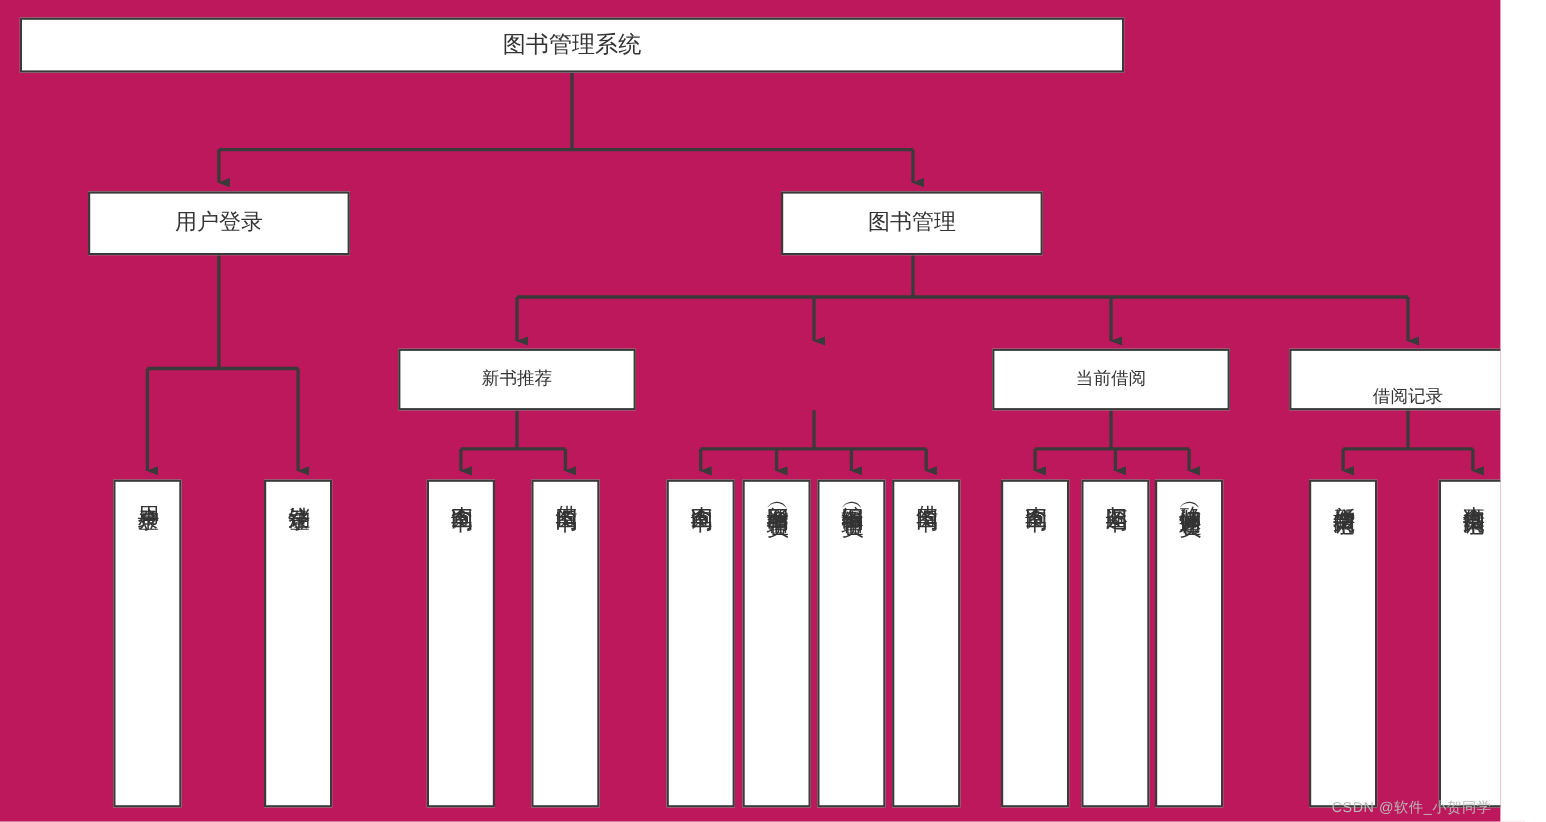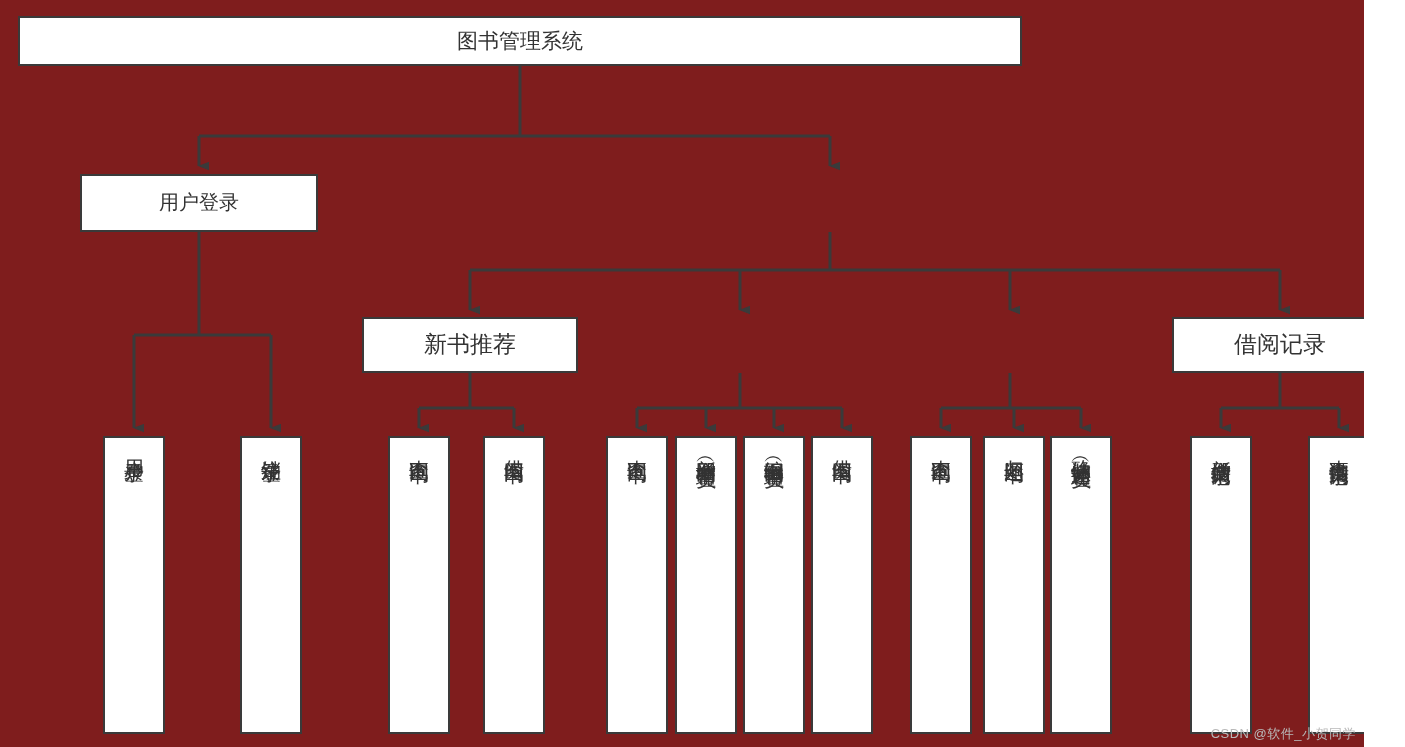--- a/index.html
+++ b/index.html
@@ -8,21 +8,21 @@
     padding: 0;
     background: #ffffff;
   }
   body {
     font-family: "Liberation Sans", "DejaVu Sans", sans-serif;
   }
   #diagram-root {
     position: relative;
     width: 1364px;
     height: 747px;
-    background: #7f1d1d;
+    background: #be185d;
     overflow: hidden;
   }
   #diagram-svg {
     position: absolute;
     left: 0;
     top: 0;
     width: 1405px;
     height: 747px;
   }
   .node {
@@ -50,21 +50,21 @@
     padding-top: 6px;
   }
   .node.vertical .node-label {
     writing-mode: vertical-rl;
     text-orientation: upright;
     letter-spacing: 1.5px;
     line-height: 1.05;
   }
   #node-root .node-label { font-size: 21px; }
   .tier2 .node-label { font-size: 20px; }
-  .tier3 .node-label { font-size: 23px; }
+  .tier3 .node-label { font-size: 16px; }
   .leaf .node-label { font-size: 20px; }
   #watermark {
     position: absolute;
     right: 8px;
     bottom: 4px;
     font-size: 13px;
     color: #b9b9b9;
     letter-spacing: 0.5px;
     user-select: none;
     white-space: nowrap;
@@ -125,25 +125,31 @@
     </g>
   </svg>
 
   <div class="node horizontal" id="node-root" style="left: 18px; top: 16px; width: 1004px; height: 50px;">
     <span class="node-label">图书管理系统</span>
   </div>
 
   <div class="node horizontal tier2" id="node-user-login" style="left: 80px; top: 174px; width: 238px; height: 58px;">
     <span class="node-label">用户登录</span>
   </div>
+  <div class="node horizontal tier2" id="node-book-manage" style="left: 710px; top: 174px; width: 238px; height: 58px;">
+    <span class="node-label">图书管理</span>
+  </div>
 
   <div class="node horizontal tier3" id="node-new-book-rec" style="left: 362px; top: 317px; width: 216px; height: 56px;">
     <span class="node-label">新书推荐</span>
   </div>
-  <div class="node horizontal tier3" id="node-borrow-record" style="left: 1172px; top: 317px; width: 216px; height: 56px;">
+  <div class="node horizontal tier3" id="node-current-borrow" style="left: 902px; top: 317px; width: 216px; height: 56px;">
+    <span class="node-label">当前借阅</span>
+  </div>
+  <div class="node horizontal tier3" id="node-borrow-record" style="left: 1172px; top: 317px; width: 216px; height: 56px; align-items: flex-end;">
     <span class="node-label">借阅记录</span>
   </div>
 
   <div class="node vertical leaf" id="node-leaf-user-login" style="left: 103px; top: 436px; width: 62px; height: 298px;">
     <span class="node-label">用户登录</span>
   </div>
   <div class="node vertical leaf" id="node-leaf-logout" style="left: 240px; top: 436px; width: 62px; height: 298px;">
     <span class="node-label">注销登录</span>
   </div>
 

